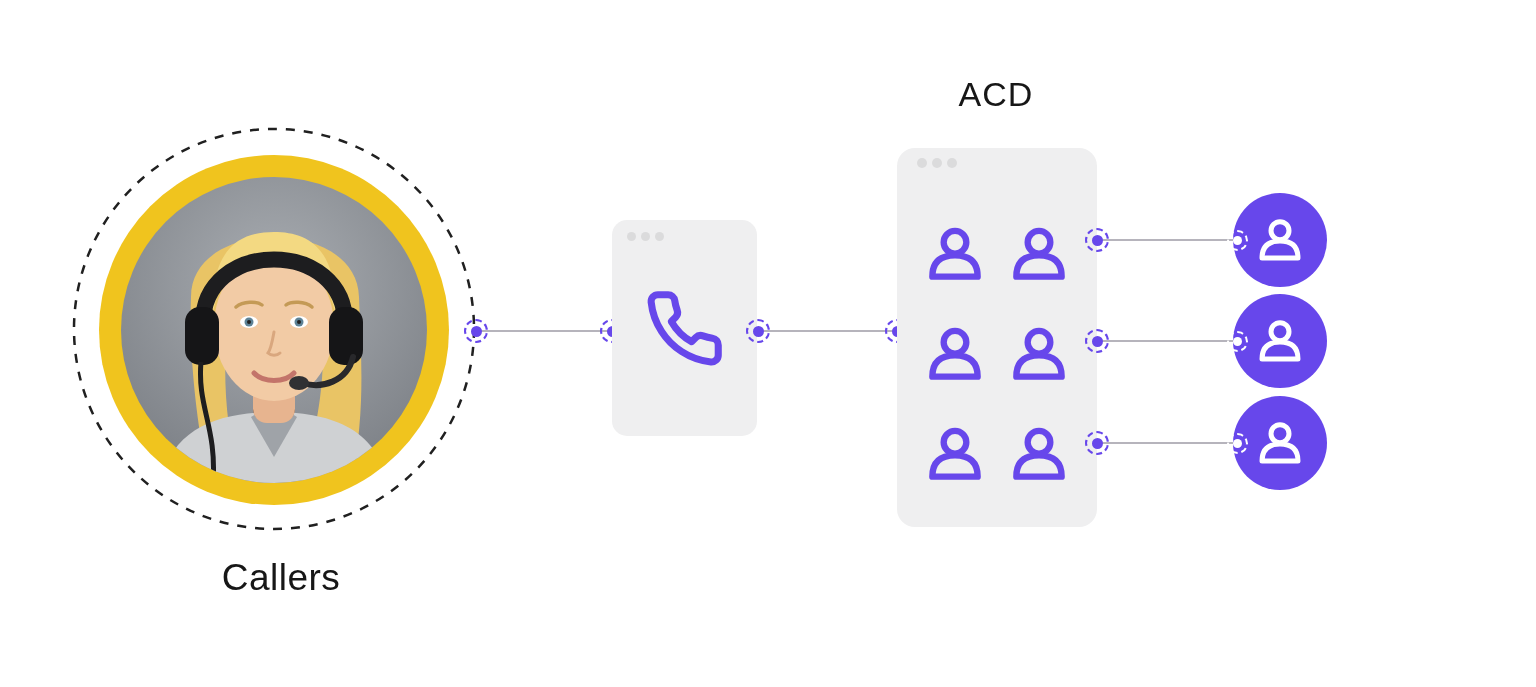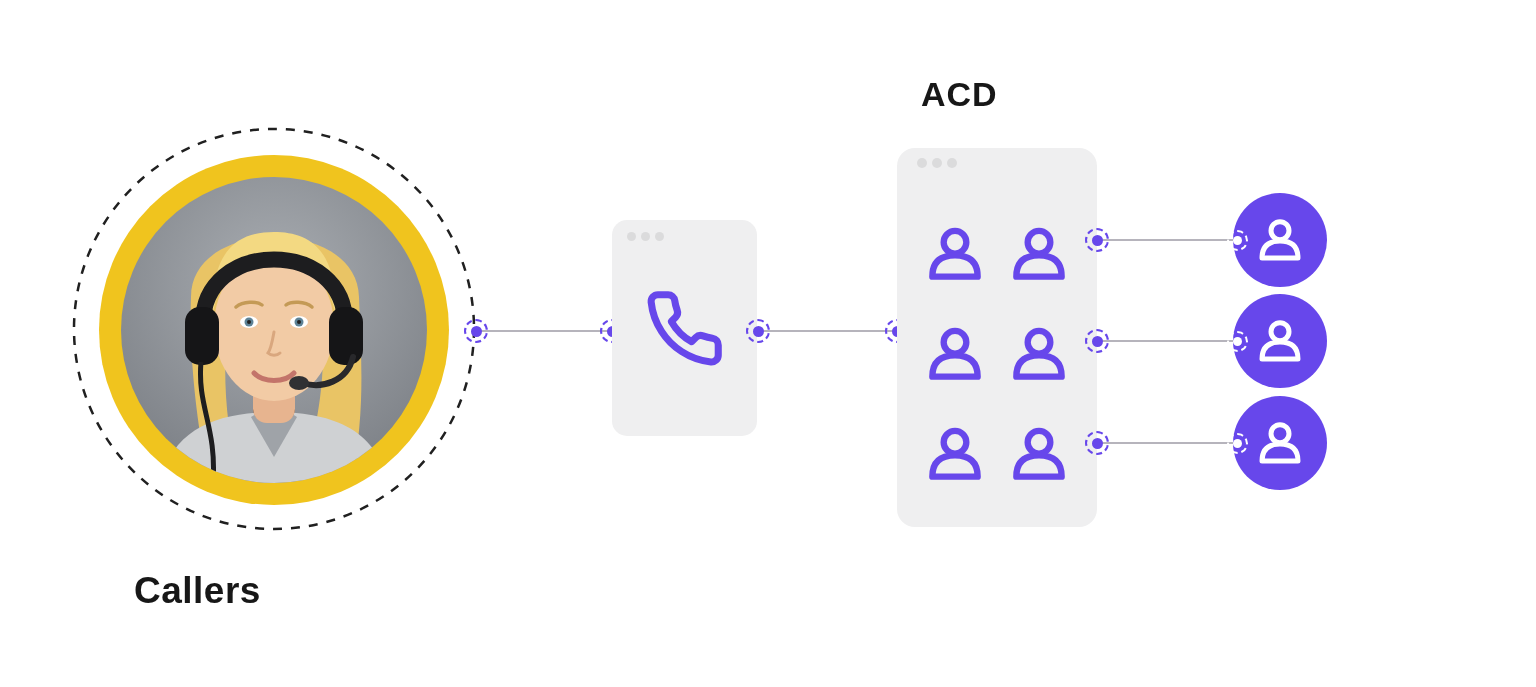--- a/index.html
+++ b/index.html
@@ -7,24 +7,24 @@
     position:relative;width:1536px;height:687px;background:#ffffff;overflow:hidden;
     font-family:"Liberation Sans", sans-serif;
   }
   .abs{position:absolute;}
   
   .dashed-circle-svg{left:71px;top:126px;width:406px;height:406px;}
   .yellow-ring{left:99px;top:155px;width:350px;height:350px;border-radius:50%;background:#F0C41E;}
   .photo-circle{left:121px;top:177px;width:306px;height:306px;border-radius:50%;overflow:hidden;}
   
   .diagram-label{
-    color:#171717;font-weight:700;font-size:37px;line-height:44px;
+    color:#171717;font-weight:400;font-size:37px;line-height:44px;text-align:center;
     letter-spacing:0.5px;
   }
-  .label-callers{left:134px;top:556px;width:260px;margin-top:13px;}
+  .label-callers{left:151px;top:556px;width:260px;}
   .label-acd{left:921px;top:72px;width:150px;font-size:34px;letter-spacing:1px;}
   .label-reps{left:1103px;top:551px;width:350px;}
   
   .card{background:#EFEFF0;border-radius:15px;}
   .phone-card{left:612px;top:220px;width:145px;height:216px;}
   .acd-card{left:897px;top:148px;width:200px;height:379px;border-radius:18px;}
   .window-dots{display:flex;gap:5px;}
   .phone-card .window-dots{position:absolute;left:15px;top:12px;}
   .acd-card .window-dots{position:absolute;left:20px;top:10px;}
   .window-dot{width:9px;height:9px;border-radius:50%;background:#DBDBDC;}

